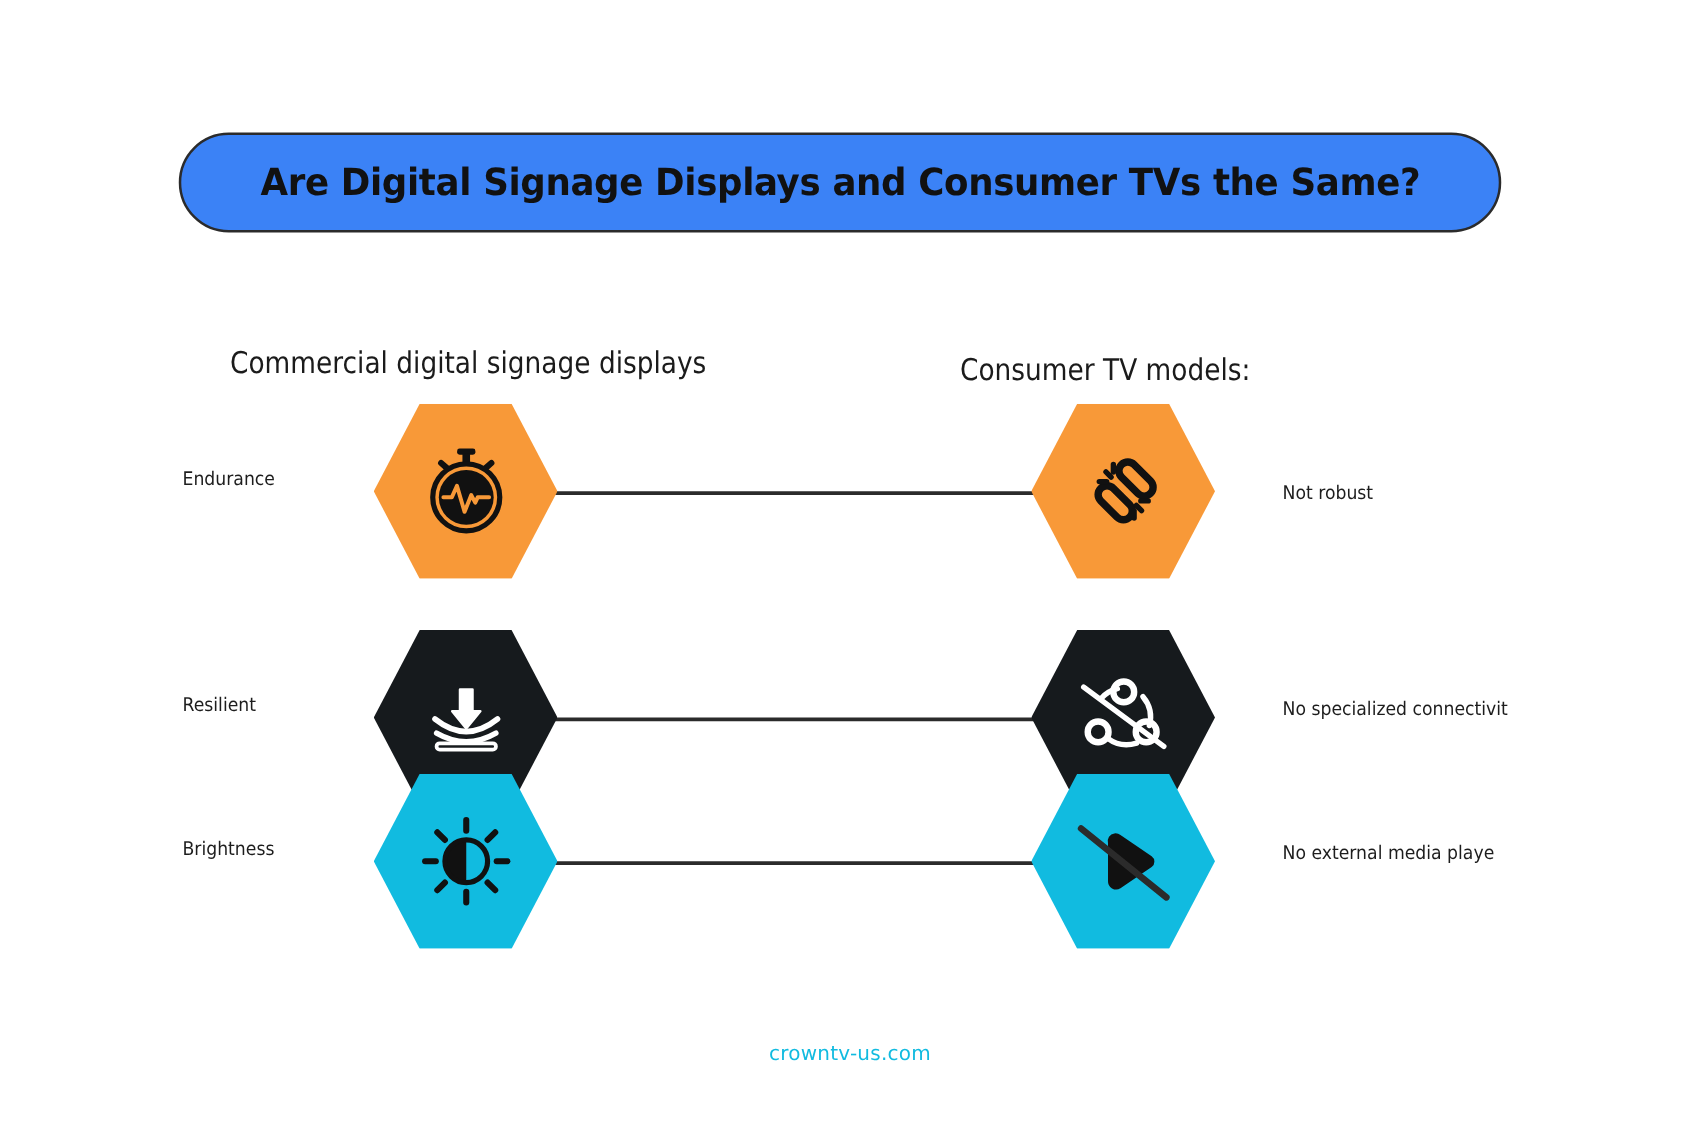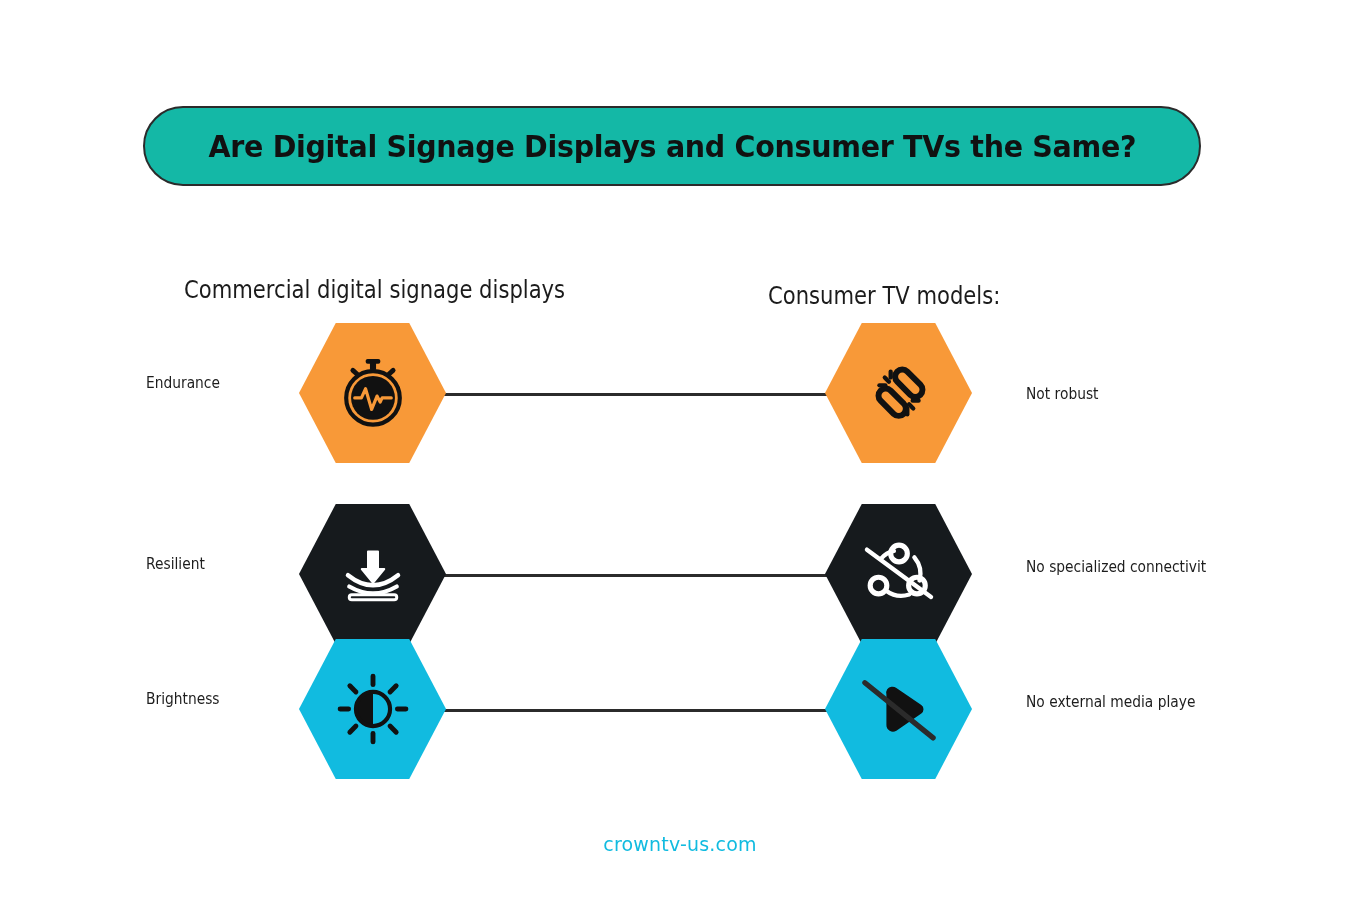--- a/index.html
+++ b/index.html
@@ -22,21 +22,21 @@
     height: 80px;
   }
   .title-pill {
     width: 100%;
     height: 100%;
     border: 2px solid #2b2b2b;
     border-radius: 40px;
     display: flex;
     align-items: center;
     justify-content: center;
-    background: #14b8a6;
+    background: #3b82f6;
     text-align: center;
   }
   .title-text {
     font-family: "DejaVu Sans", sans-serif;
     font-size: 30px;
     font-weight: bold;
     letter-spacing: -0.3px;
     color: #111111;
     white-space: nowrap;
     transform: scaleX(0.95);
@@ -58,21 +58,21 @@
 
   
   .row {
     position: absolute;
     left: 0;
     width: 1171px;
     height: 150px;
   }
   #row-0 { top: 320px; }
   #row-1 { top: 501px; }
-  #row-2 { top: 636px; }
+  #row-2 { top: 616px; }
 
   
   .row-label {
     position: absolute;
     left: 146px;
     top: 54px;
     width: 150px;
     font-family: "DejaVu Sans", sans-serif;
     font-size: 15px;
     color: #1d1d1d;
@@ -126,21 +126,21 @@
   .hex svg { display: block; }
 
   
   .footer {
     position: absolute;
     left: 0;
     top: 833px;
     width: 1360px;
     text-align: center;
     font-family: "DejaVu Sans", sans-serif;
-    font-size: 19px;
+    font-size: 16px;
     color: #11bbe0;
     letter-spacing: 0.2px;
   }
 </style>
 </head>
 <body>
 
 <div class="title-wrap">
   <div class="title-pill">
     <div class="title-text">Are Digital Signage Displays and Consumer TVs the Same?</div>

